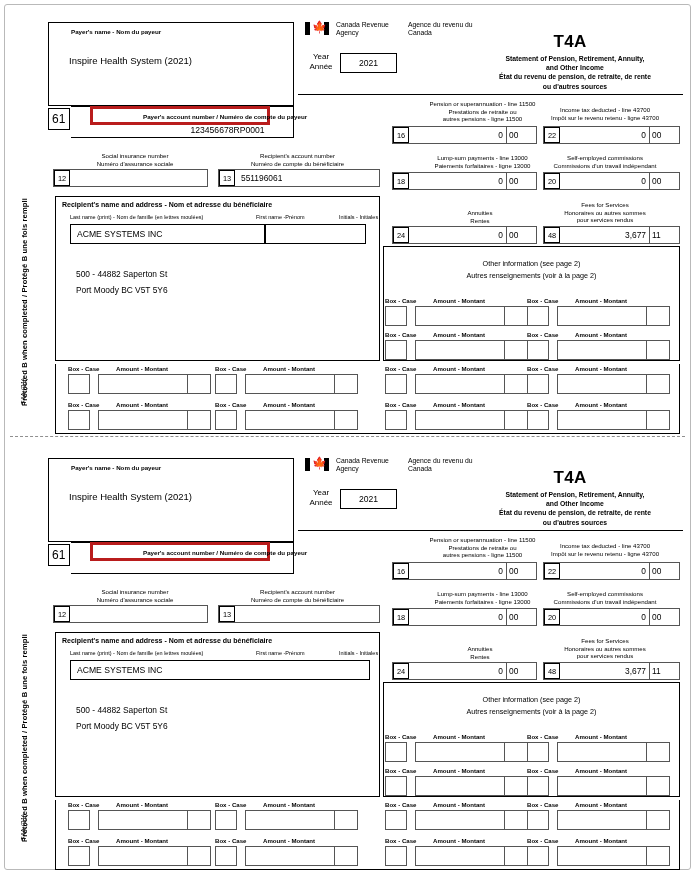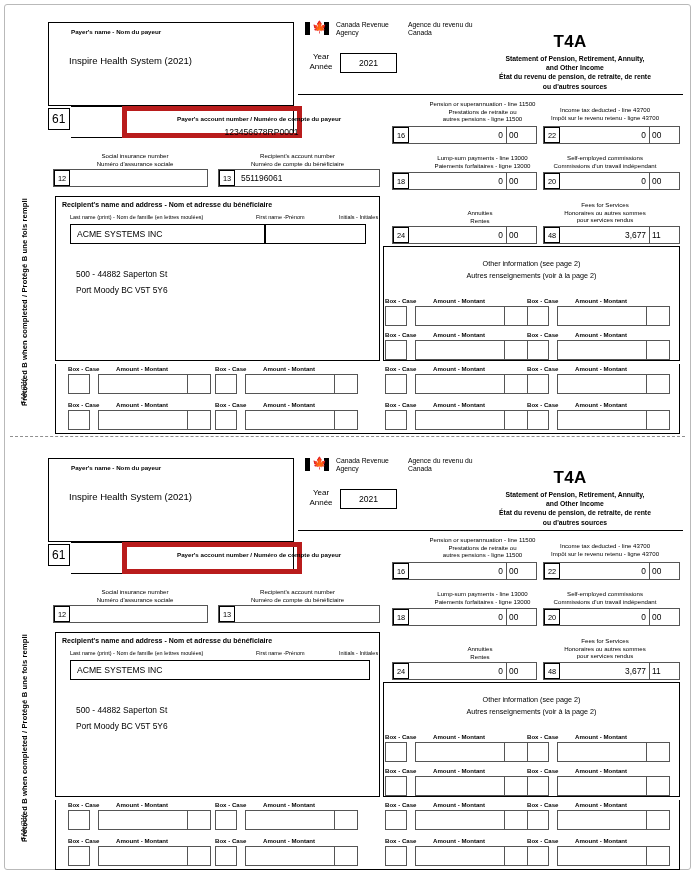--- a/index.html
+++ b/index.html
@@ -56,23 +56,22 @@
   }
   .acct-61{
     position:absolute; left:0; top:2px; width:22px; height:22px;
     border:1px solid #000; font-size:12px; padding-left:3px; line-height:21px;
   }
   .acct-field{
     position:absolute; left:23px; top:0; width:223px; height:32px;
     border:1px solid #000; border-left:none; background:#fff;
   }
   .acct-hl{
-    position:absolute; left:42px; top:0px; width:180px; height:32px;
-    border:5px solid #b91c1c;
-    margin-left:32px;
+    position:absolute; left:42px; top:0px; width:180px; height:19px;
+    border:3px solid #b91c1c;
   }
   .acct-cap{ position:absolute; left:50px; top:4px; font-size:6.2px; font-weight:bold; white-space:nowrap;}
   .acct-val{ position:absolute; left:52px; top:16px; width:165px; text-align:center; font-size:8.6px; }
 
   
   .flagwrap{ position:absolute; left:305px; top:16px; width:24px; height:13px; }
   .flagwrap .bar{ position:absolute; top:0; width:5px; height:13px; background:#000; }
   .flagwrap .b1{ left:0; } .flagwrap .b2{ left:19px; }
   .flagwrap .leaf{ position:absolute; left:7px; top:-1px; font-size:12px; color:#000; line-height:13px;}
   .cra-en{ position:absolute; left:336px; top:15px; font-size:6.8px; line-height:8px; width:66px; }

